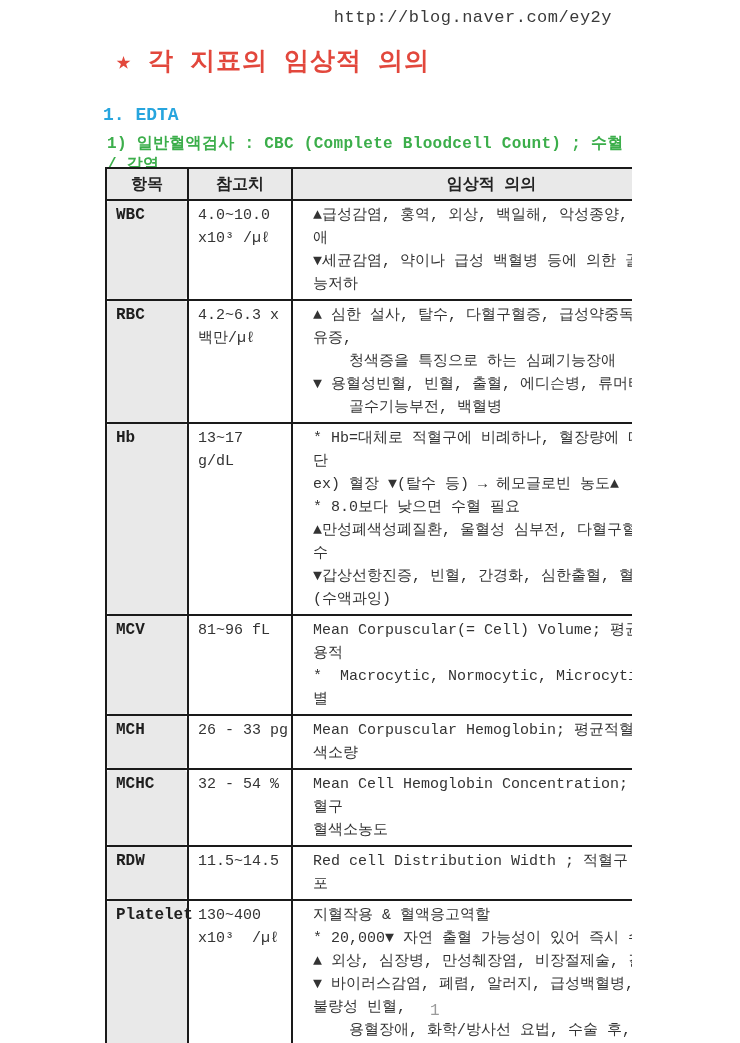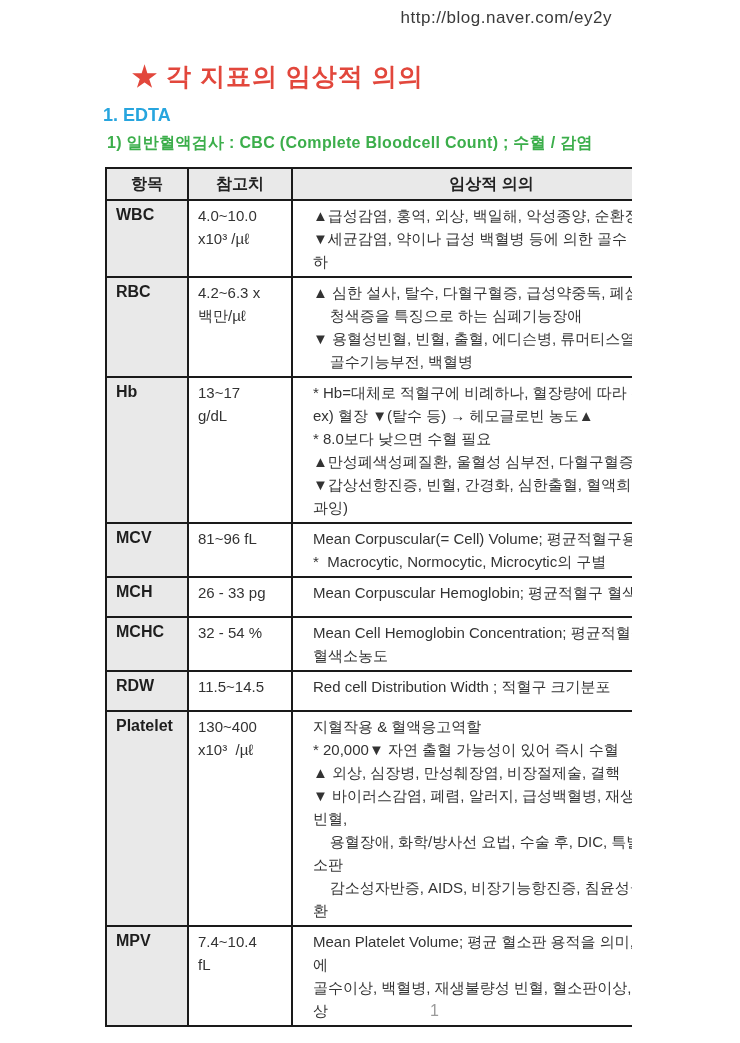--- a/index.html
+++ b/index.html
@@ -6,37 +6,37 @@
     margin: 0;
     padding: 0;
     background: #ffffff;
   }
   * { box-sizing: border-box; }
   .page {
     position: relative;
     width: 632px;
     height: 1043px;
     background: #ffffff;
-    font-family: Liberation Sans, sans-serif;
+    font-family: Liberation Mono, monospace;
     color: #2b2b2b;
     overflow: hidden;
   }
   .url {
     position: absolute;
     top: 8px;
     right: 20px;
     font-size: 17px;
     letter-spacing: 0.5px;
     color: #3a3a3a;
   }
   .title {
     position: absolute;
     left: 116px;
     top: 44px;
-    margin: 16px;
+    margin: 0;
     font-size: 25px;
     font-weight: bold;
     letter-spacing: 1px;
     color: var(--c-title, #e2473c);
   }
   .section {
     position: absolute;
     left: 103px;
     top: 105px;
     font-size: 18px;
@@ -72,20 +72,21 @@
     text-align: center;
     padding: 5px 2px 4px 2px;
     color: #222;
   }
   td.item {
     background: var(--c-cell_shade, #e9e9e9);
     font-weight: bold;
     font-size: 16px;
     padding: 5px 3px 1px 9px;
     color: #1e1e1e;
+    border-radius: 7px;
   }
   td.ref {
     font-size: 15px;
     line-height: 23px;
     padding: 3px 2px 12px 9px;
     white-space: pre-wrap;
     color: #333;
   }
   td.clin {
     font-size: 15px;

